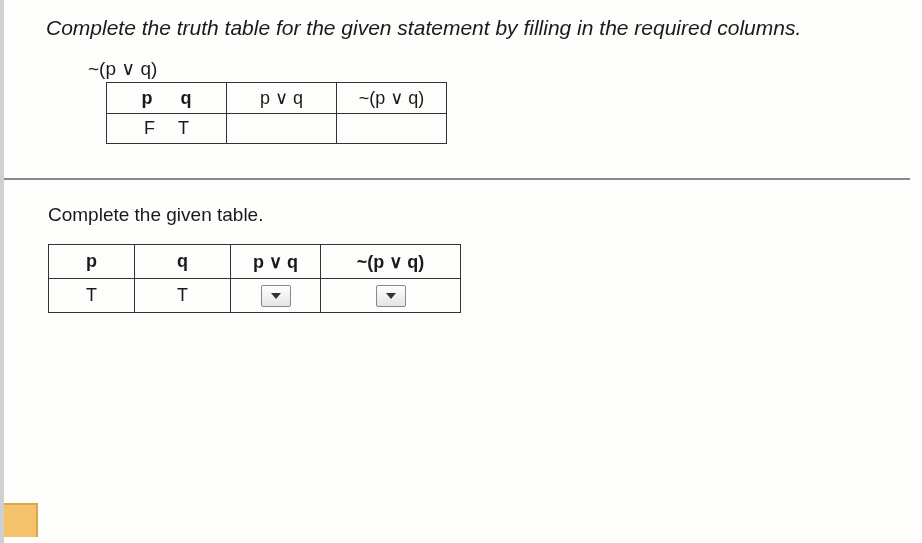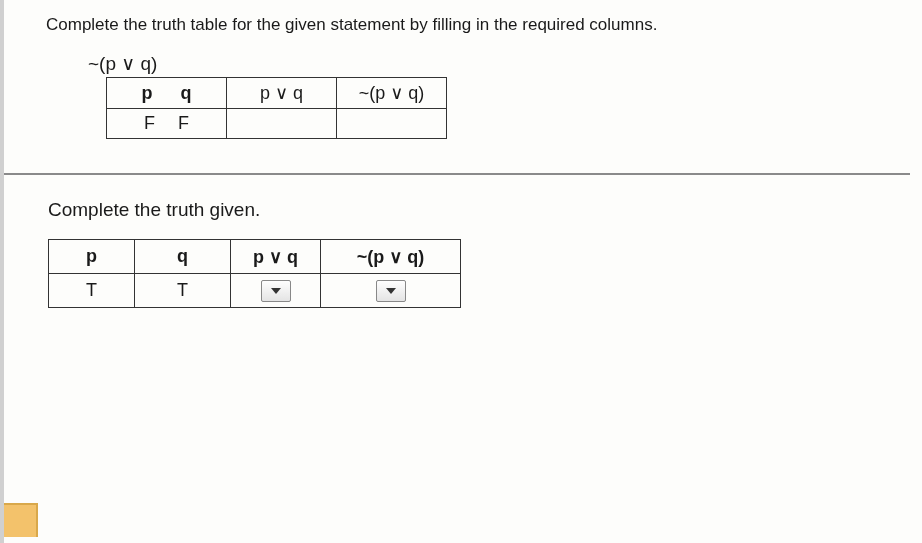--- a/index.html
+++ b/index.html
@@ -13,24 +13,25 @@
       position: relative;
     }
     .page {
       background: #fdfdfb;
       padding: 14px 12px 20px 42px;
       min-height: 543px;
       border-left: 4px solid #d0d0d0;
       position: relative;
     }
     .instruction {
-      font-size: 17px;
+      font-size: 21px;
       color: #1a1a1a;
       margin-bottom: 16px;
       line-height: 1.3;
+      font-style: italic;
     }
     .expression {
       font-size: 19px;
       color: #1a1a1a;
       margin-left: 42px;
       margin-bottom: 2px;
     }
     .table1-wrap {
       margin-left: 60px;
     }
@@ -122,31 +123,31 @@
         <td class="t1-pq hdr">
           <span class="pq-inner">
             <span>p</span>
             <span>q</span>
           </span>
         </td>
         <td class="t1-pvq hdr">p ∨ q</td>
         <td class="t1-neg hdr">~(p ∨ q)</td>
       </tr>
       <tr>
-        <td class="t1-pq"><span class="pq-val"><span>F</span><span>F</span></span></td>
+        <td class="t1-pq"><span class="pq-val"><span>F</span><span>T</span></span></td>
         <td class="t1-pvq"></td>
         <td class="t1-neg"></td>
       </tr>
     </tbody>
       </table>
   </div>
 
   <hr class="divider">
 
-  <div class="subinstruction">Complete the truth given.</div>
+  <div class="subinstruction">Complete the given table.</div>
 
   <div class="table2-wrap">
     <table class="truth2">
       <tbody>
           <tr>
         <td class="t2-p hdr2">p</td>
         <td class="t2-q hdr2">q</td>
         <td class="t2-pvq hdr2">p ∨ q</td>
         <td class="t2-neg hdr2">~(p ∨ q)</td>
       </tr>

